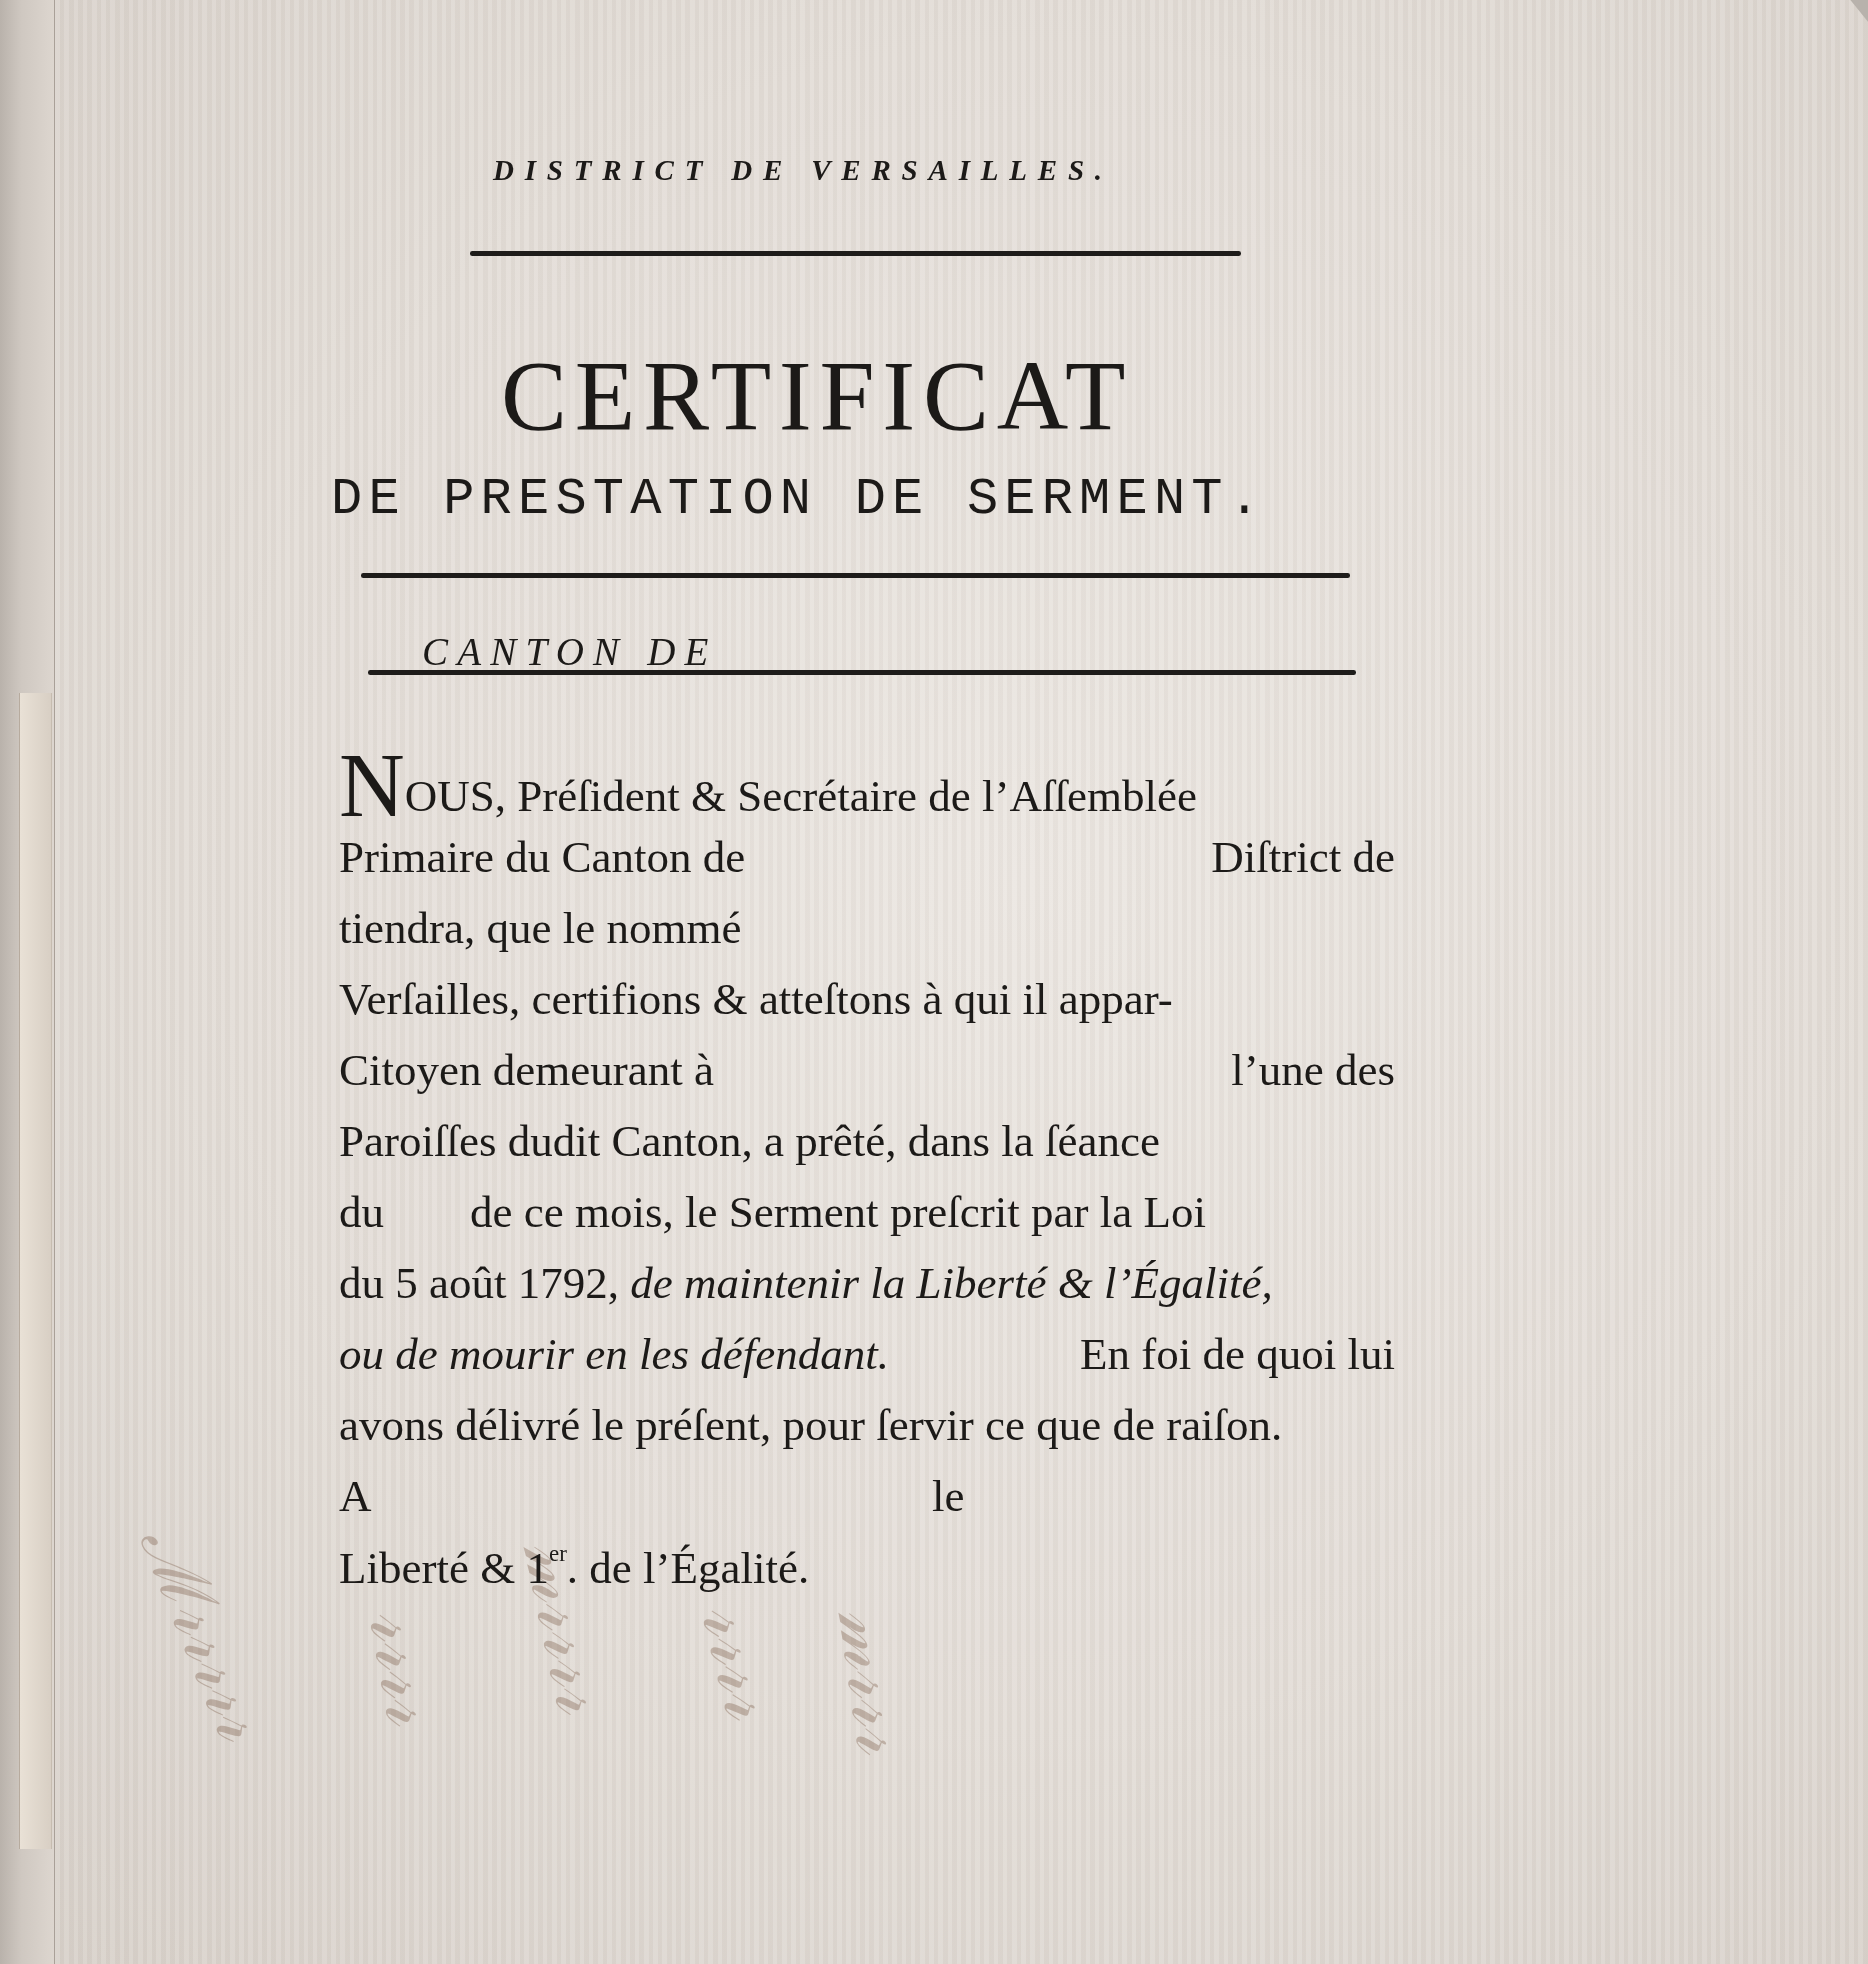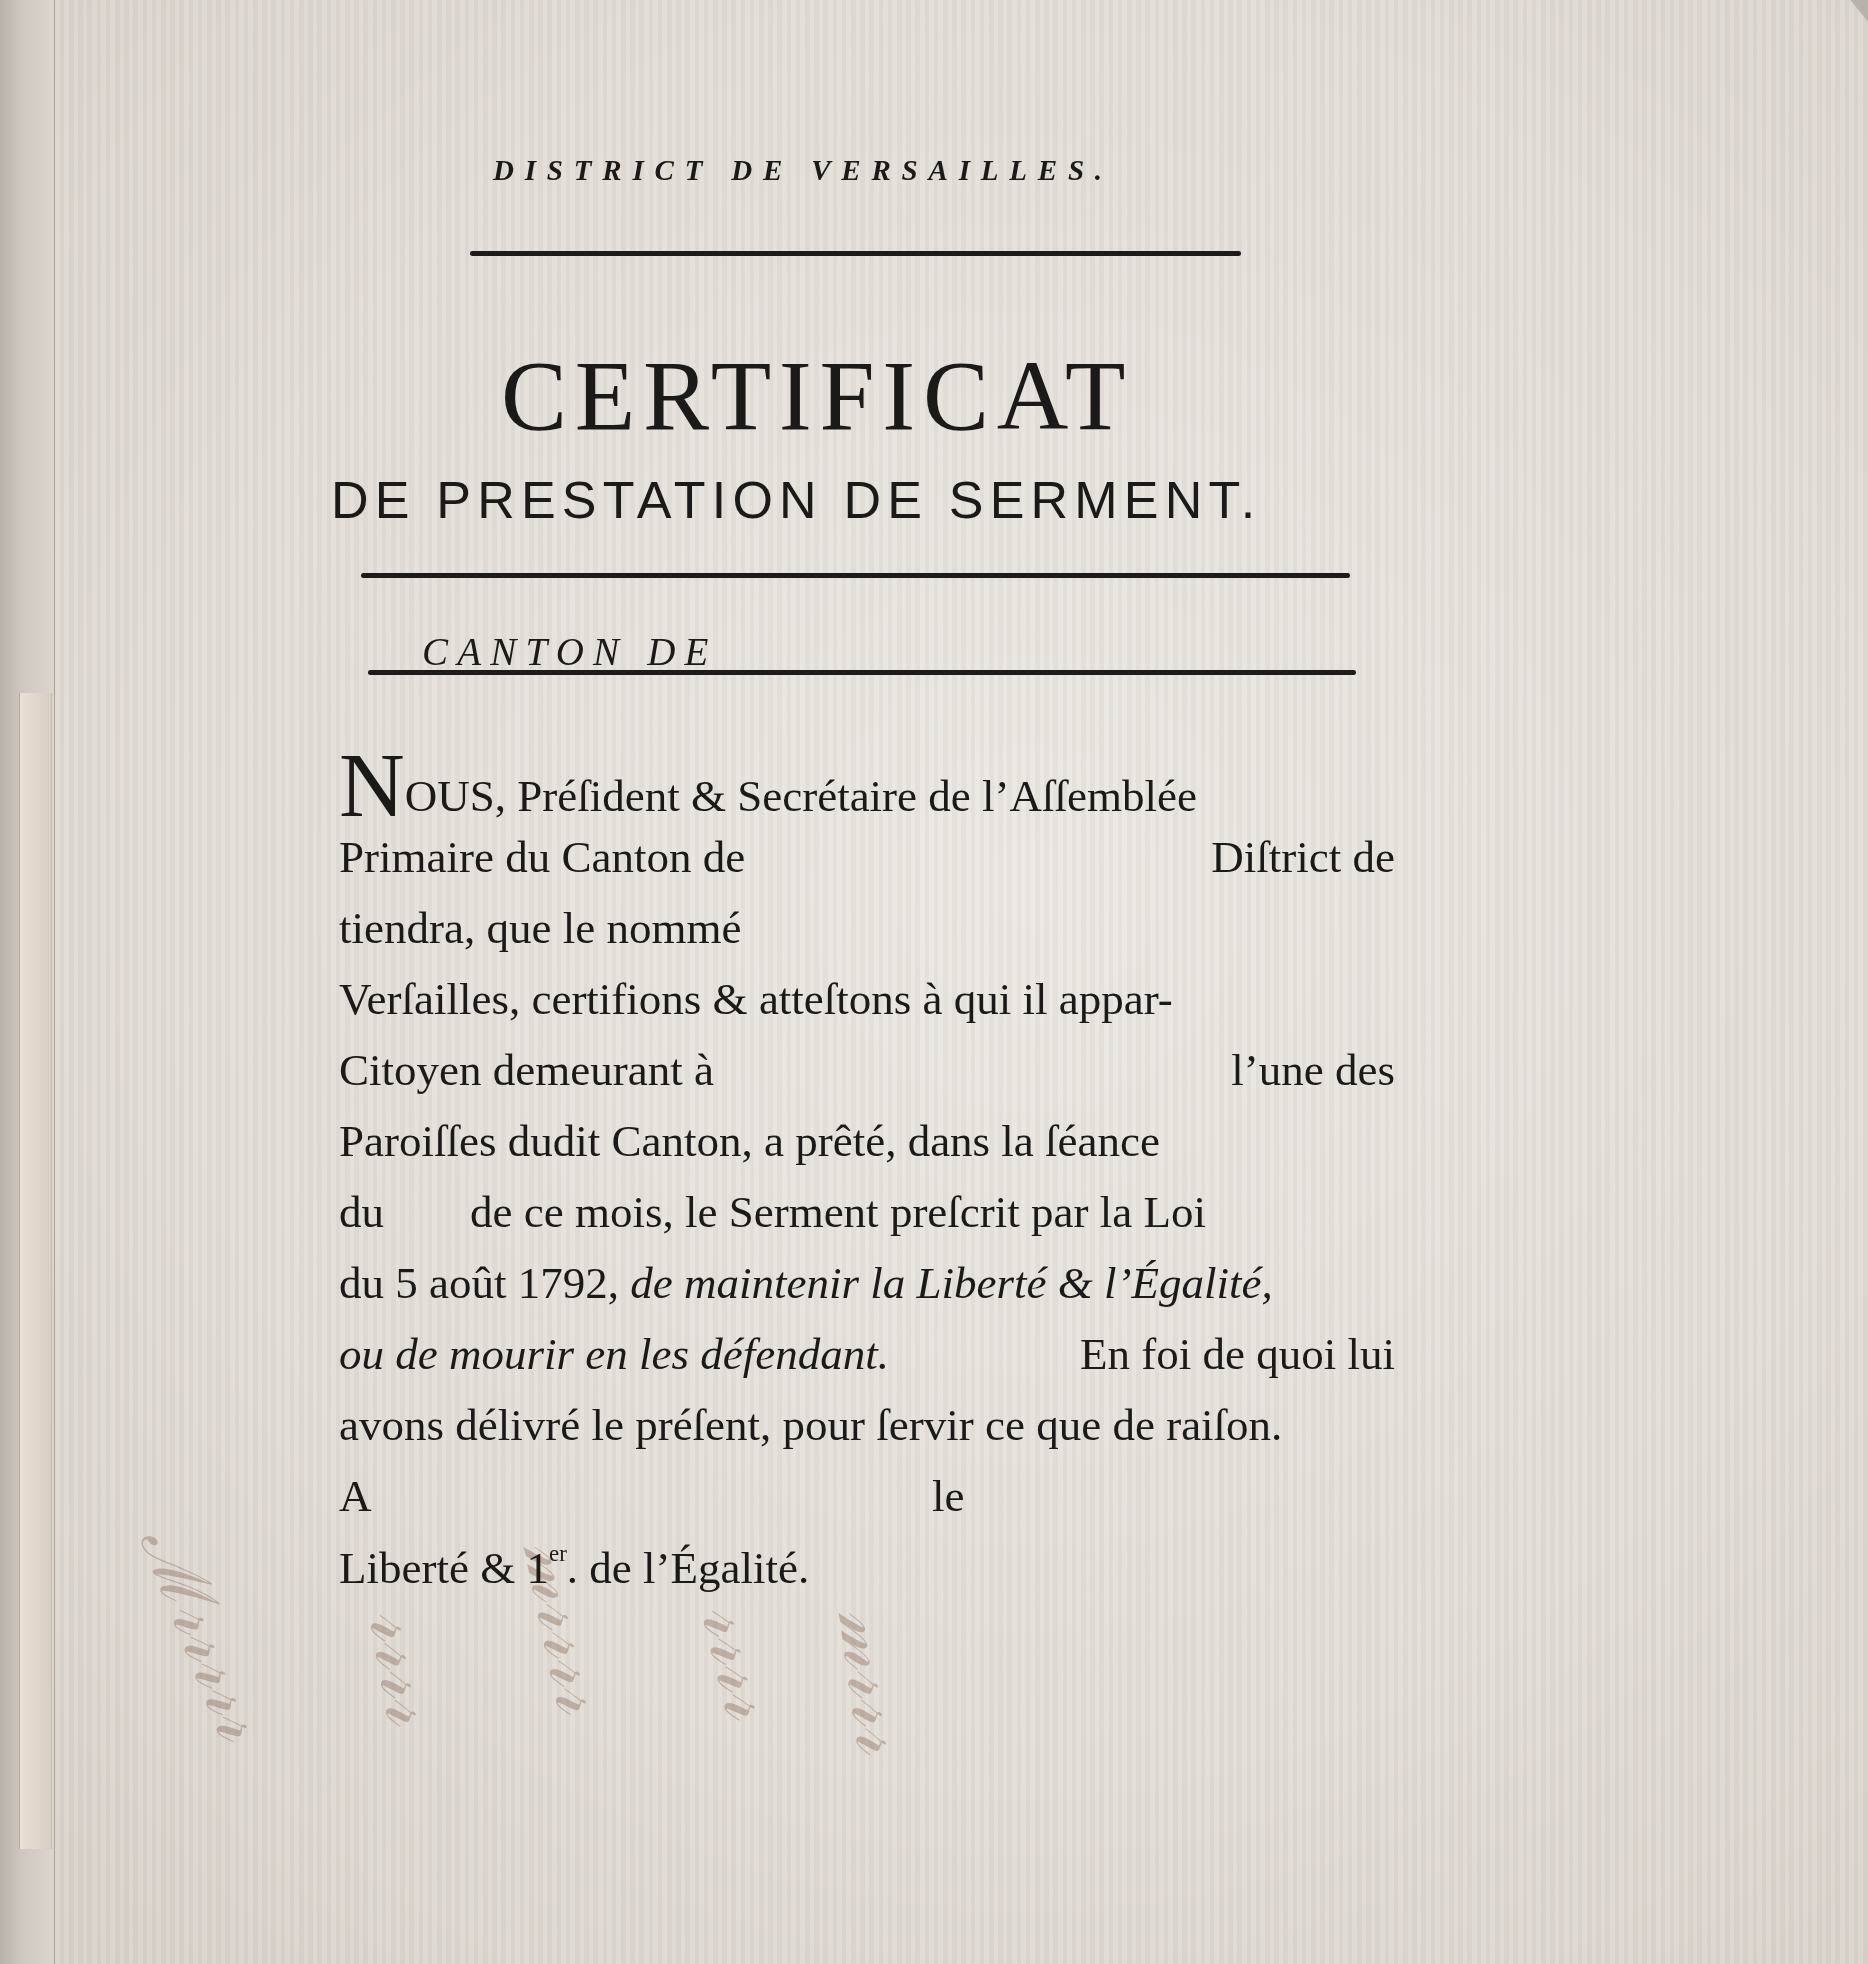--- a/index.html
+++ b/index.html
@@ -35,21 +35,21 @@
     left:493px; top:154px; font-size:29px; font-style:italic; font-weight:bold;
     letter-spacing:10.8px; font-family:"Liberation Serif", serif;
   }
   .rule { position:absolute; height:4.6px; background:#1e1c1a; border-radius:2.3px; }
   .cert {
     left:501px; top:339px; font-size:99px; letter-spacing:7.7px;
     font-family:"Liberation Serif", serif; font-weight:normal;
   }
   .prest {
     left:331px; top:470px; font-size:52px; letter-spacing:6.2px;
-    font-family:Liberation Sans, sans-serif;
+    font-family:Liberation Mono, monospace;
   }
   .canton {
     left:422px; top:609px; font-size:39px; font-style:italic; letter-spacing:9.2px;
     font-family:"Liberation Serif", serif;
     margin-top:20px;
   }
   .body-text {
     position:absolute; left:339px; top:740px; width:1056px;
     font-family:"Liberation Serif", serif; font-size:45px;
   }

